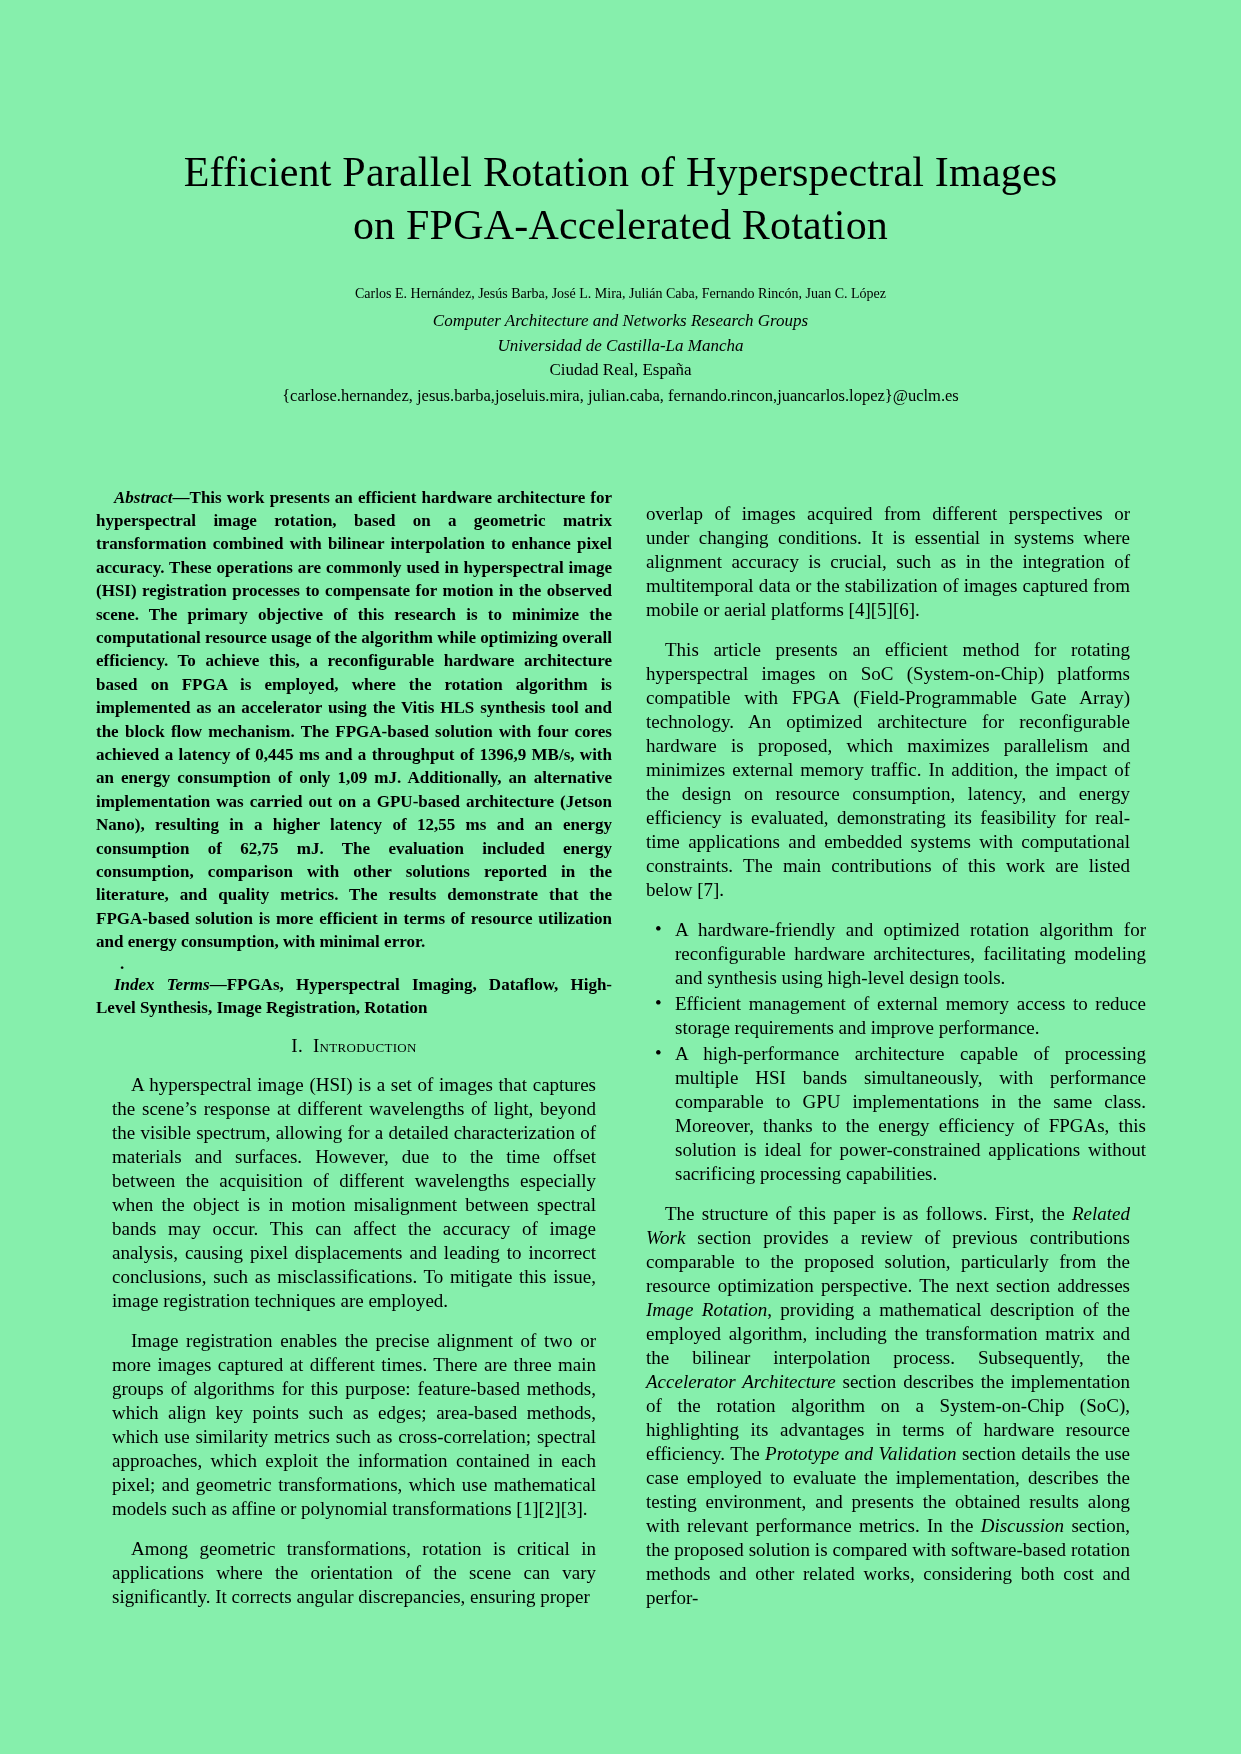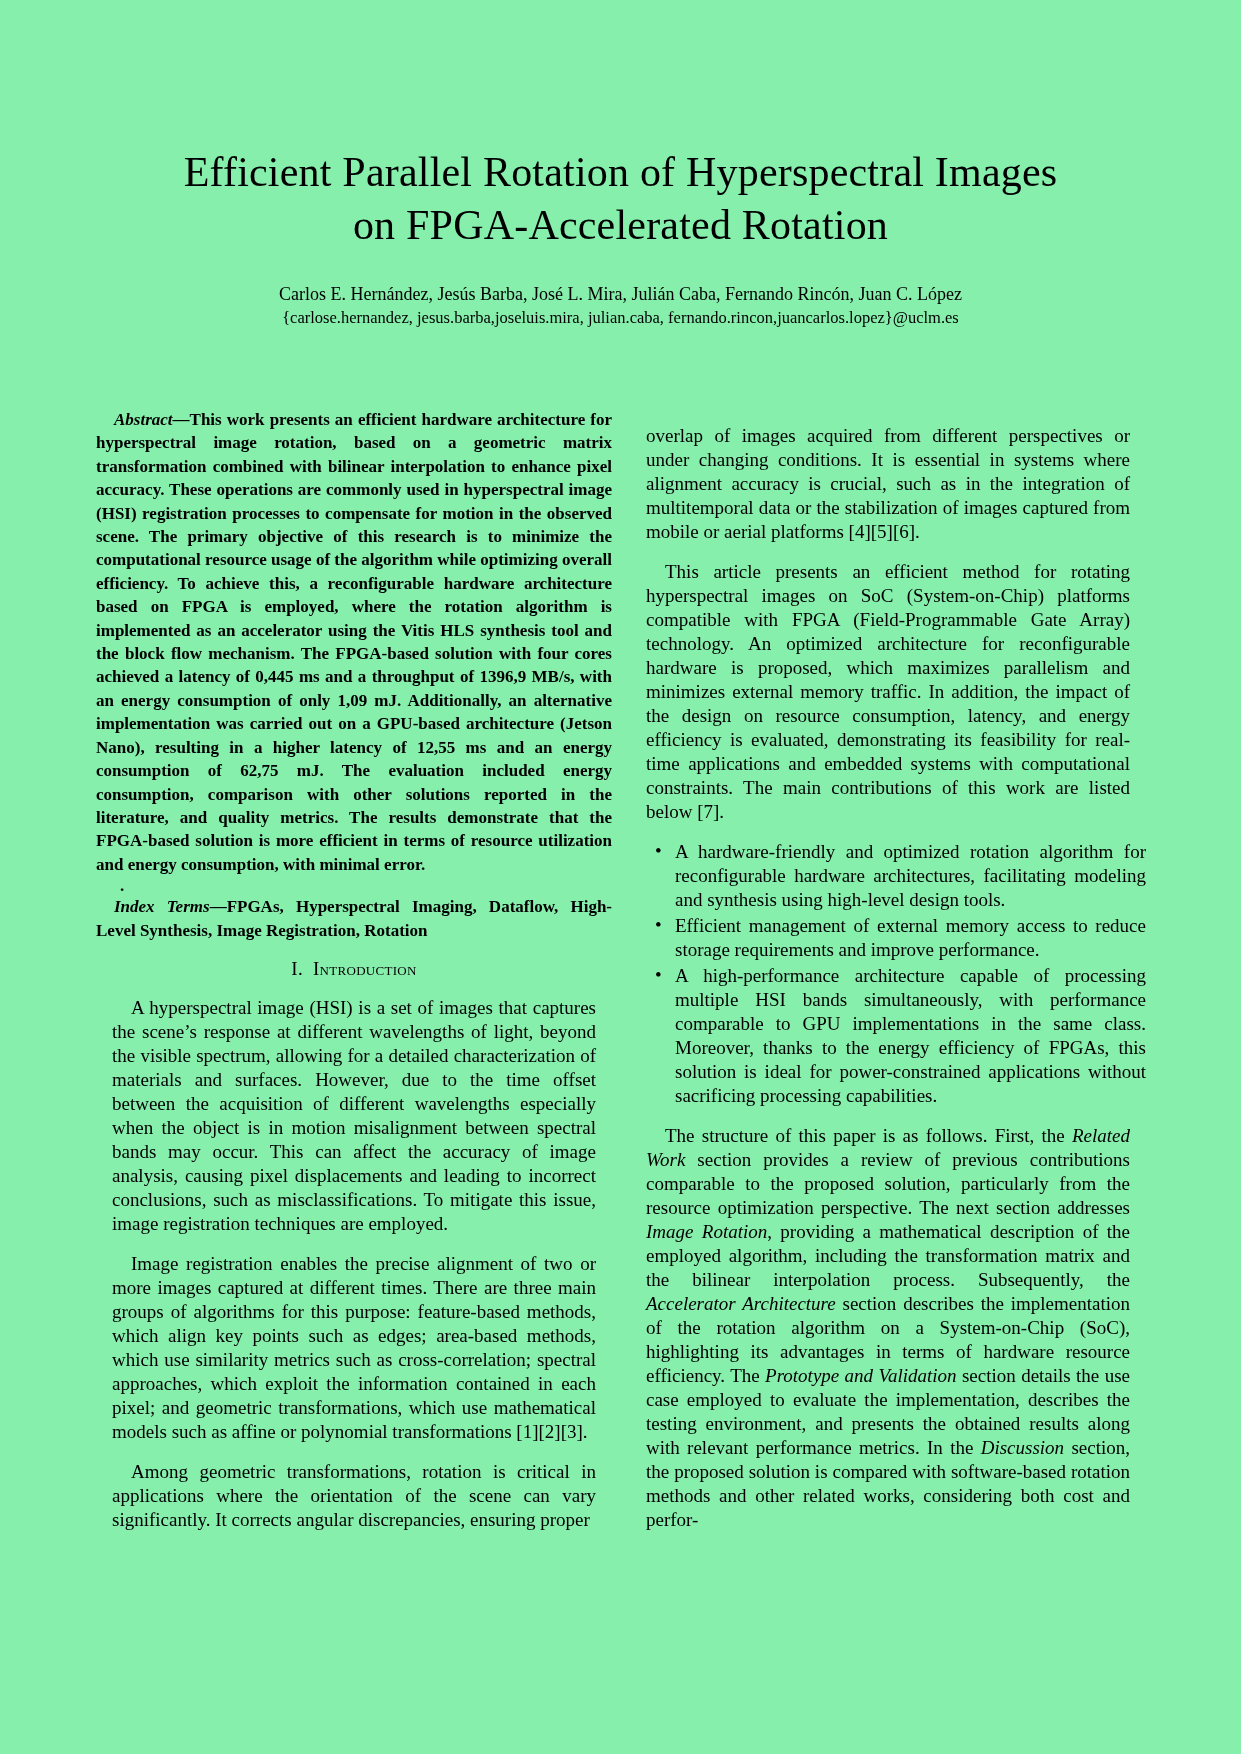--- a/index.html
+++ b/index.html
@@ -15,21 +15,21 @@
   .header { text-align: center; padding-top: 146px; }
   .title {
     font-size: 42px;
     line-height: 53px;
     font-weight: 400;
     margin: 0;
     letter-spacing: 0.2px;
   }
   .authors {
     margin-top: 31px;
-    font-size: 18px;
+    font-size: 14px;
     line-height: 22px;
   }
   .affils { margin-top: 4px; font-size: 17px; line-height: 24.5px; }
   .affil-italic { font-style: italic; }
   .affil-roman { font-style: normal; }
   .email { font-size: 16.5px; line-height: 24px; margin-top: 1px; }
 
   .columns {
     display: flex;
     gap: 18px;
@@ -96,20 +96,25 @@
   .it { font-style: italic; }
 </style>
 </head>
 <body>
 
 <div class="page">
 
   <div class="header">
     <h1 class="title"><span>Efficient Parallel Rotation of Hyperspectral Images</span><br><span>on FPGA-Accelerated Rotation</span></h1>
     <div class="authors">Carlos E. Hernández, Jesús Barba, José L. Mira, Julián Caba, Fernando Rincón, Juan C. López</div>
+    <div class="affils">
+      <div class="affil-italic">Computer Architecture and Networks Research Groups</div>
+      <div class="affil-italic">Universidad de Castilla-La Mancha</div>
+      <div class="affil-roman">Ciudad Real, España</div>
+    </div>
     <div class="email">{carlose.hernandez, jesus.barba,joseluis.mira, julian.caba, fernando.rincon,juancarlos.lopez}@uclm.es</div>
   </div>
 
   <div class="columns">
 
     <div class="col">
       <p class="abstract"><span class="lead-italic">Abstract</span><span>—This work presents an efficient hardware architecture for hyperspectral image rotation, based on a geometric matrix transformation combined with bilinear interpolation to enhance pixel accuracy. These operations are commonly used in hyperspectral image (HSI) registration processes to compensate for motion in the observed scene. The primary objective of this research is to minimize the computational resource usage of the algorithm while optimizing overall efficiency. To achieve this, a reconfigurable hardware architecture based on FPGA is employed, where the rotation algorithm is implemented as an accelerator using the Vitis HLS synthesis tool and the block flow mechanism. The FPGA-based solution with four cores achieved a latency of 0,445 ms and a throughput of 1396,9 MB/s, with an energy consumption of only 1,09 mJ. Additionally, an alternative implementation was carried out on a GPU-based architecture (Jetson Nano), resulting in a higher latency of 12,55 ms and an energy consumption of 62,75 mJ. The evaluation included energy consumption, comparison with other solutions reported in the literature, and quality metrics. The results demonstrate that the FPGA-based solution is more efficient in terms of resource utilization and energy consumption, with minimal error.</span></p>
       <p class="dot-line">.</p>
       <p class="keywords"><span class="lead-italic">Index Terms</span><span>—FPGAs, Hyperspectral Imaging, Dataflow, High-Level Synthesis, Image Registration, Rotation</span></p>
 

